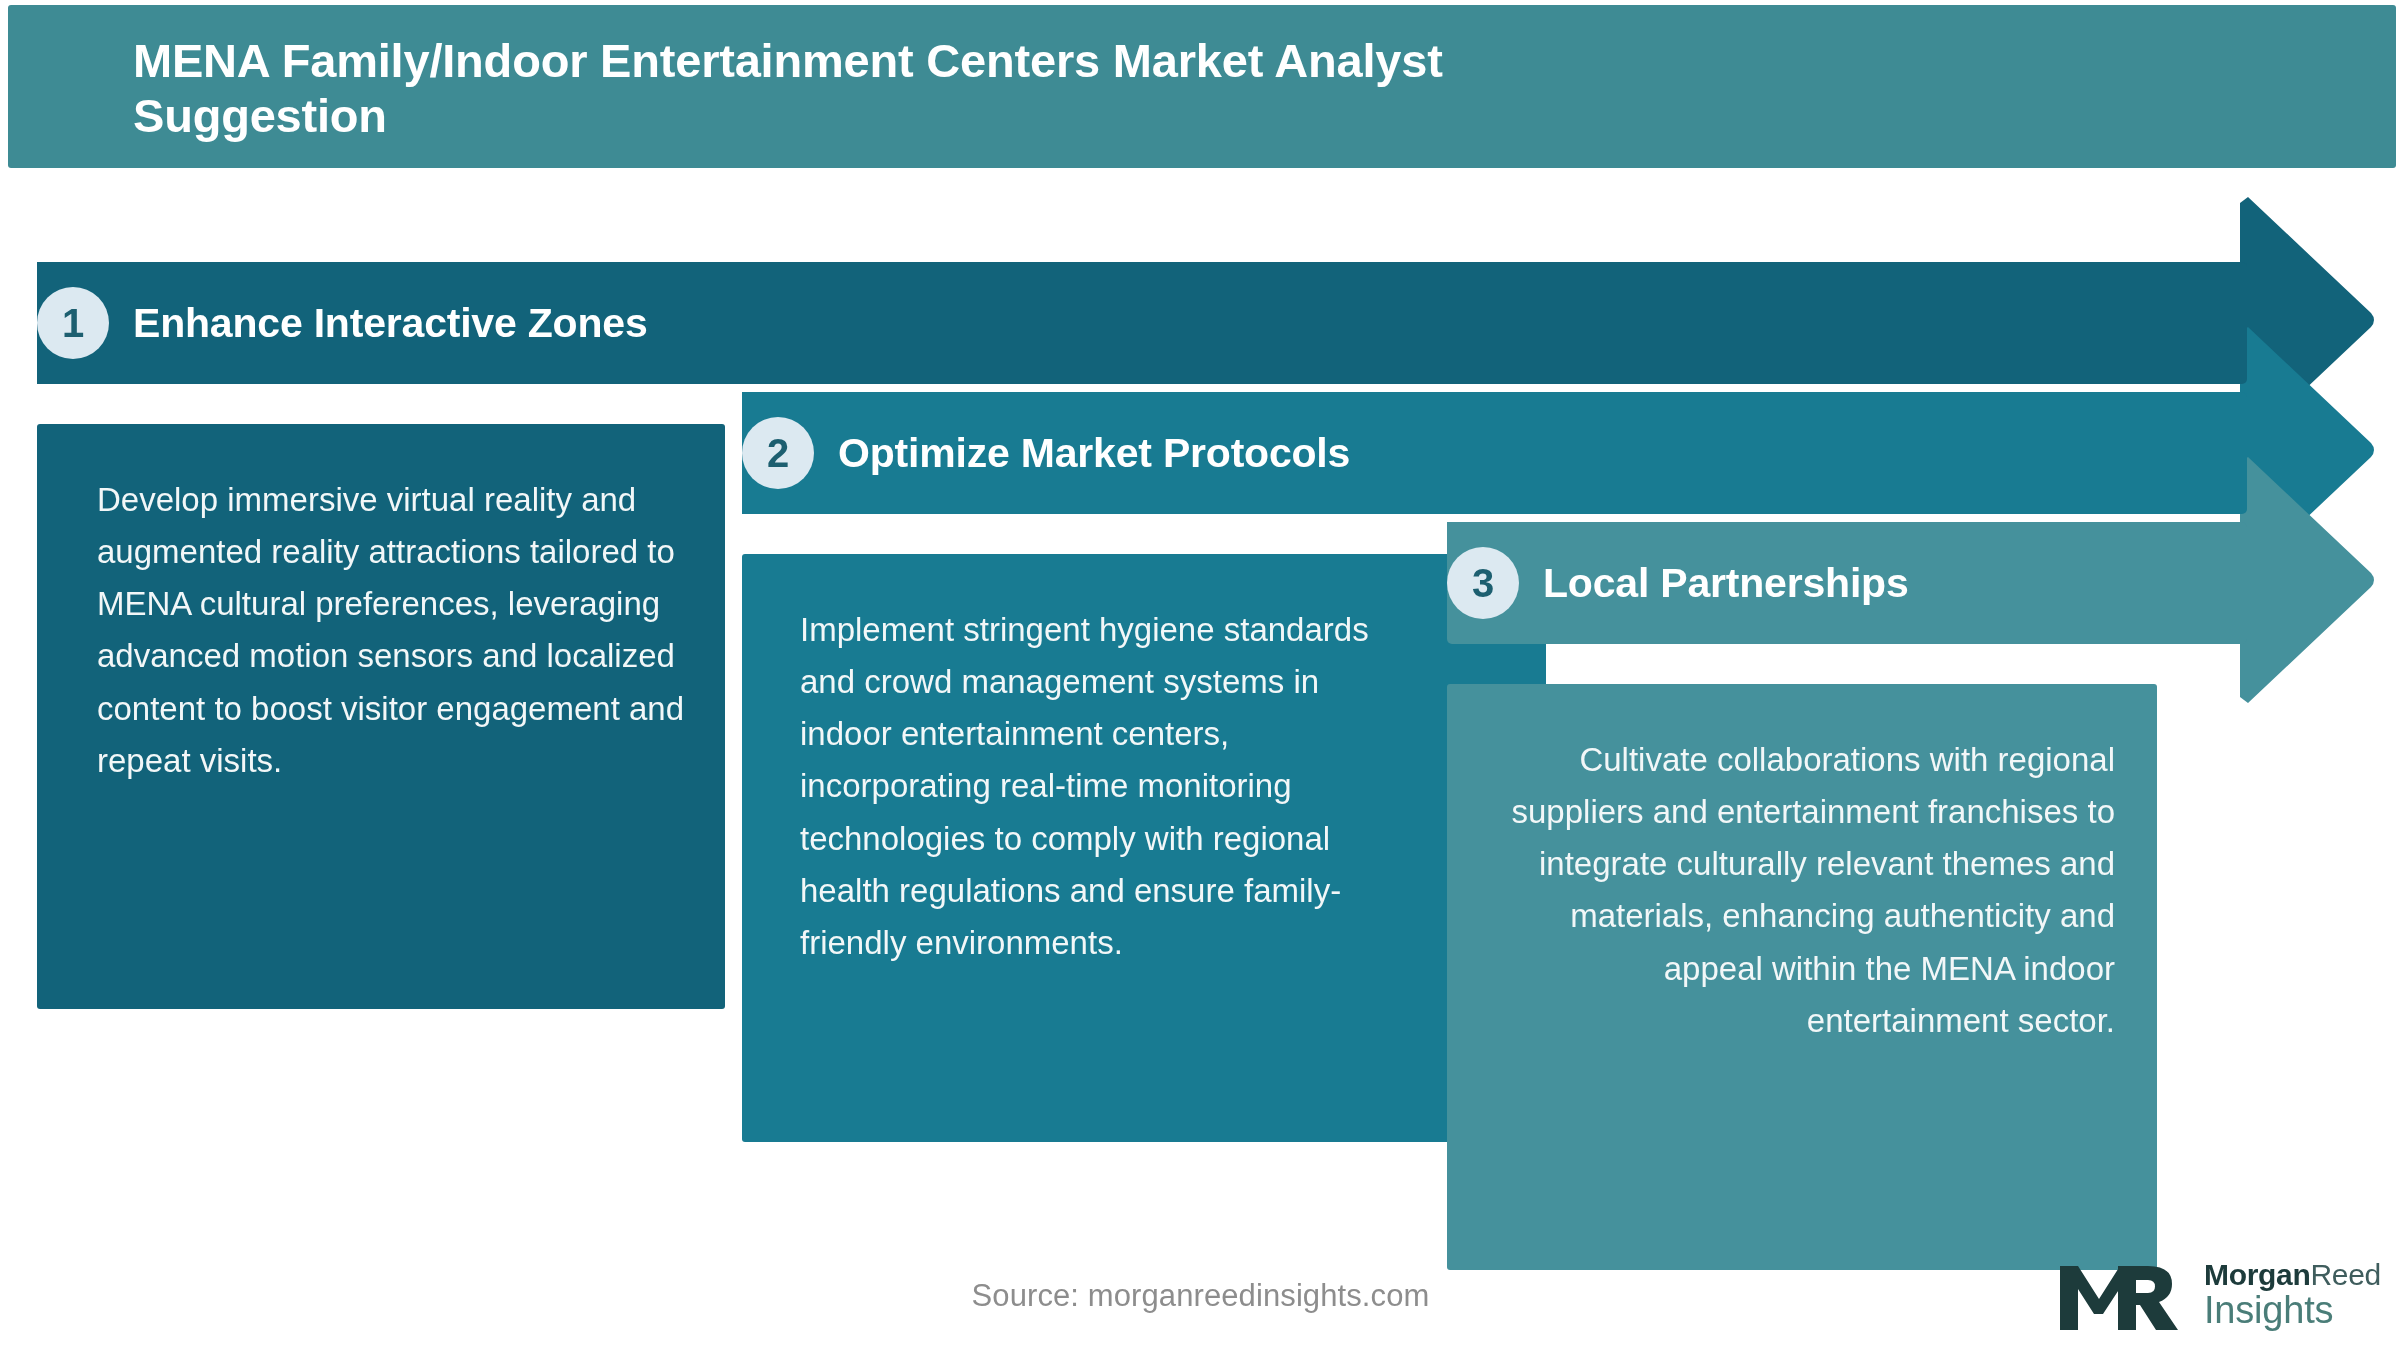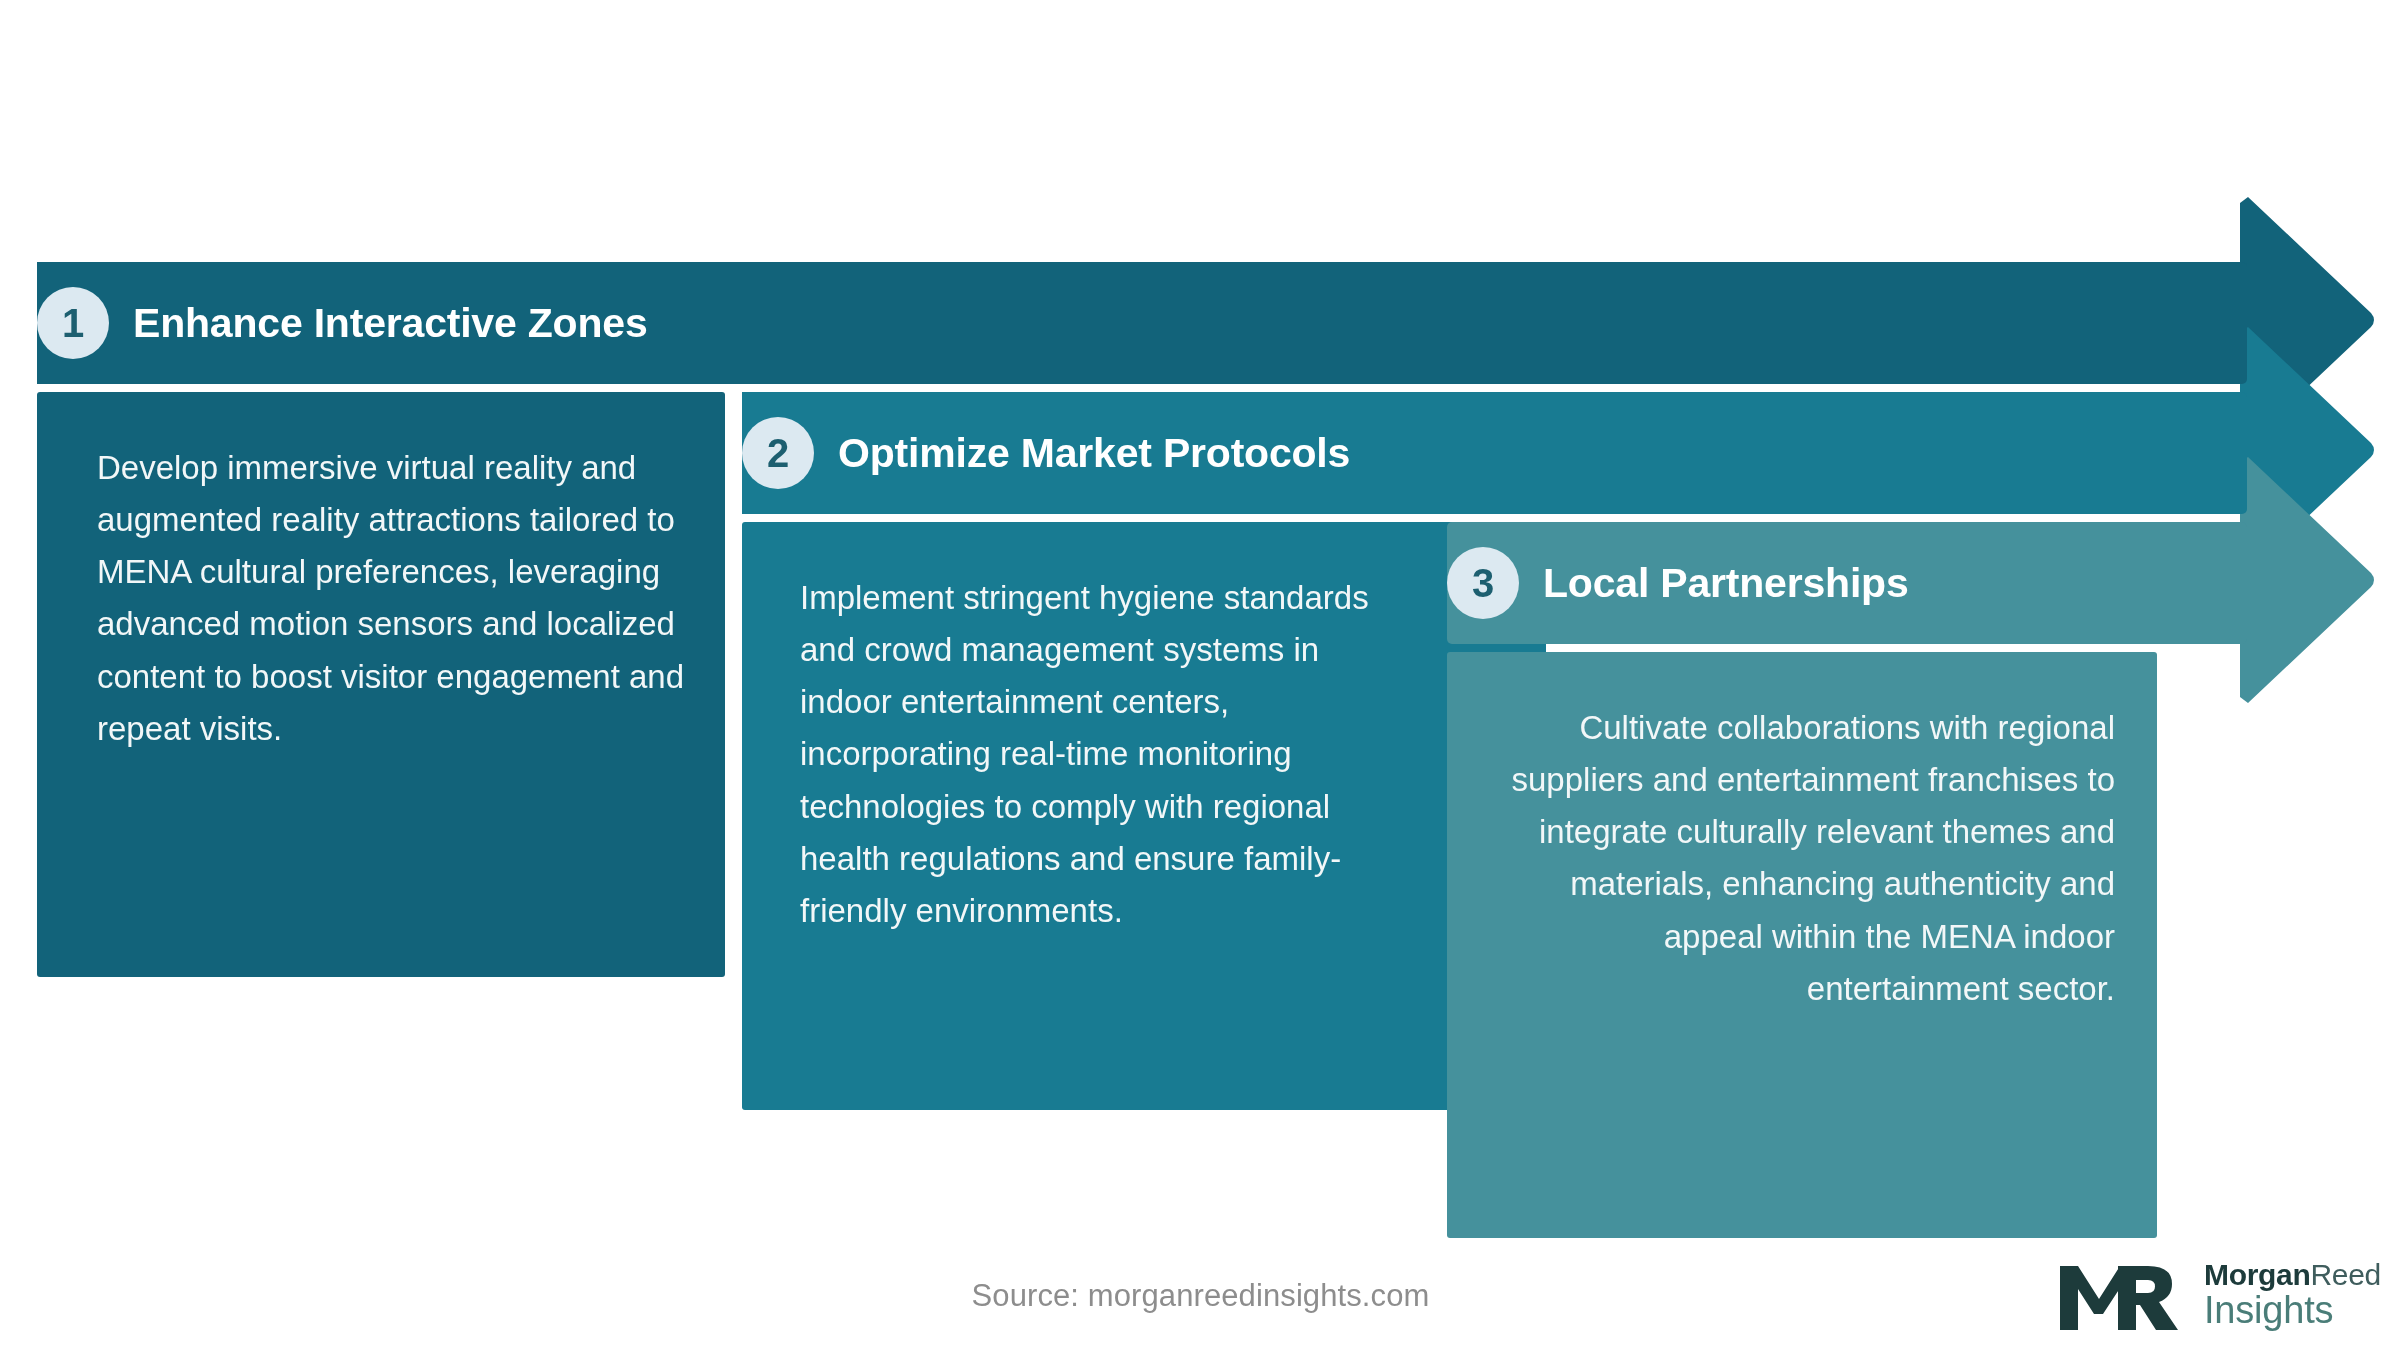--- a/index.html
+++ b/index.html
@@ -91,20 +91,21 @@
     font-weight: bold;
     letter-spacing: -0.2px;
     white-space: nowrap;
   }
 
   
   .step-card {
     position: absolute;
     border-radius: 3px;
     box-sizing: border-box;
+    margin-top: 32px;
   }
   .step-card-text {
     position: absolute;
     left: 60px;
     top: 50px;
     right: 30px;
     color: #f2f7f8;
     font-size: 33px;
     line-height: 1.58;
     font-weight: 400;
@@ -171,20 +172,24 @@
     letter-spacing: -0.2px;
   }
 </style>
 </head>
 <body>
 
 <div id="page">
 
   <div class="page-border-left"></div>
 
+  <div id="header">
+    <div id="header-title">MENA Family/Indoor Entertainment Centers Market Analyst
+Suggestion</div>
+  </div>
 
   <svg id="arrows" viewBox="0 0 2401 1350" width="2401" height="1350">
 
     <path fill="#12637a" d="M 37 262
              L 2240 262
              L 2240 203
              L 2248 197
              L 2371 313
              Q 2377 320 2371 327
              L 2248 443

